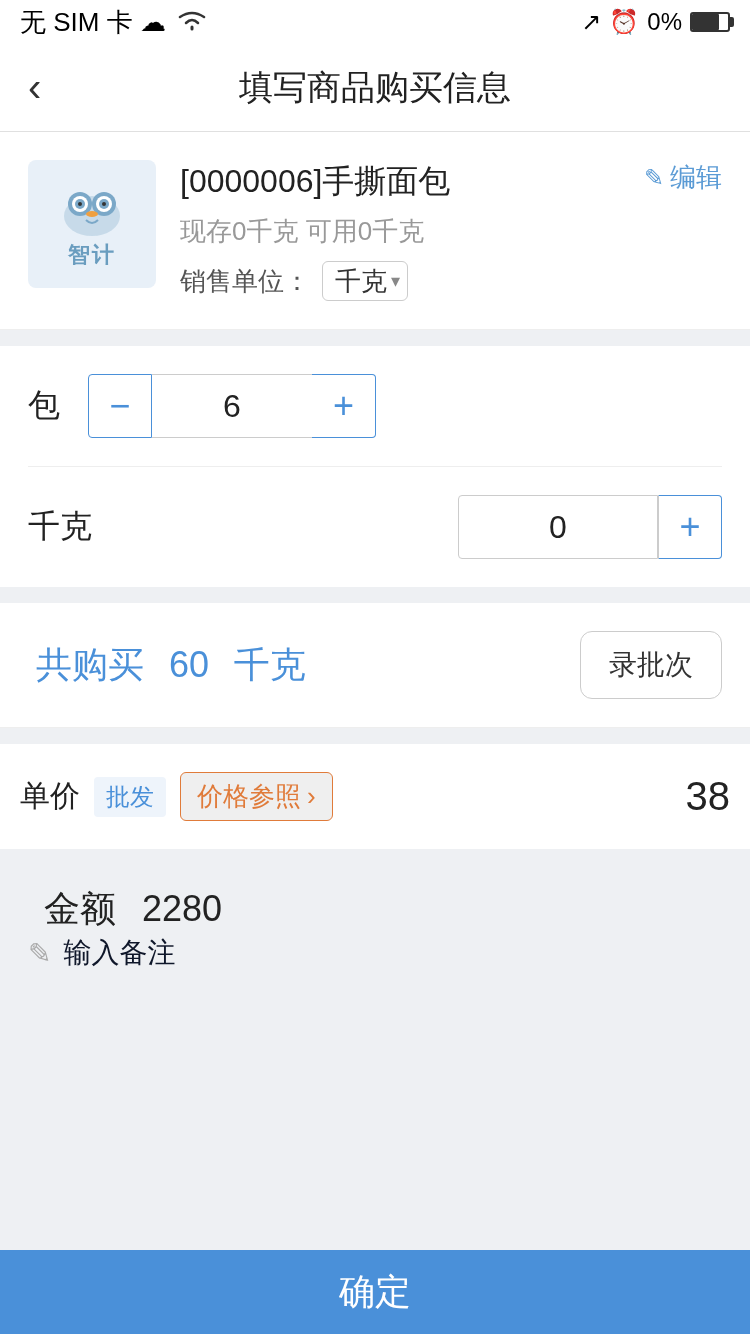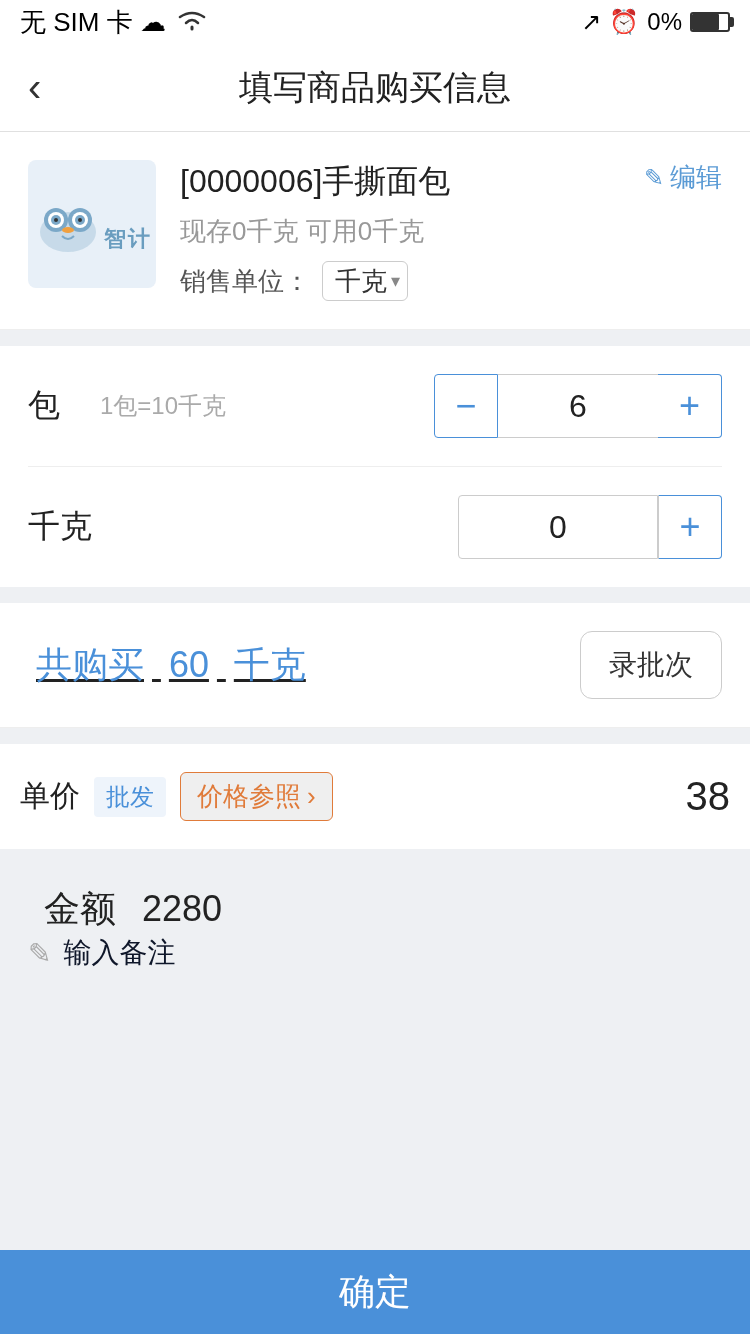--- a/index.html
+++ b/index.html
@@ -253,21 +253,20 @@
     .total-row {
       background: #fff;
       display: flex;
       align-items: center;
       justify-content: space-between;
       padding: 28px 28px;
     }
     .total-text {
       font-size: 32px;
       color: #222;
-      text-decoration: underline;
     }
     .total-text span {
       color: #4a90d9;
       font-size: 36px;
       font-weight: 500;
       margin: 0 8px;
     }
     .batch-btn {
       border: 1px solid #ccc;
       border-radius: 12px;
@@ -382,21 +381,21 @@
   </div>
 </div>
 
 <div class="nav-bar">
   <span class="nav-back">‹</span>
   <span class="nav-title">填写商品购买信息</span>
 </div>
 
 <div class="product-card" style="border-bottom:1px solid #eee;">
   <div class="product-image">
-    <span style="display:flex;flex-direction:row;align-items:flex-end;justify-content:center;">
+    <span style="display:flex;flex-direction:column;align-items:center;justify-content:center;">
 
       <svg width="72" height="60" viewBox="0 0 72 60">
         <ellipse cx="36" cy="38" rx="28" ry="20" fill="#7ba8c8" opacity="0.3"></ellipse>
         <circle cx="24" cy="26" r="12" fill="#7ba8c8"></circle>
         <circle cx="48" cy="26" r="12" fill="#7ba8c8"></circle>
         <circle cx="24" cy="26" r="8" fill="white"></circle>
         <circle cx="48" cy="26" r="8" fill="white"></circle>
         <circle cx="24" cy="26" r="5" fill="#7ba8c8"></circle>
         <circle cx="48" cy="26" r="5" fill="#7ba8c8"></circle>
         <circle cx="24" cy="26" r="2" fill="#333"></circle>
@@ -425,21 +424,20 @@
       </div>
     </div>
   </div>
 </div>
 
 <div class="separator"></div>
 
 <div class="section-white">
   <div class="quantity-row">
     <span class="quantity-label">包</span>
-    <span class="quantity-hint">1包=10千克</span>
     <div class="quantity-controls">
       <button class="qty-btn qty-btn-left">−</button>
       <input class="qty-input" value="6" type="text" style="">
       <button class="qty-btn qty-btn-right">+</button>
     </div>
   </div>
 
   <div class="kg-row">
     <span class="kg-label">千克</span>
     <div class="kg-controls">

